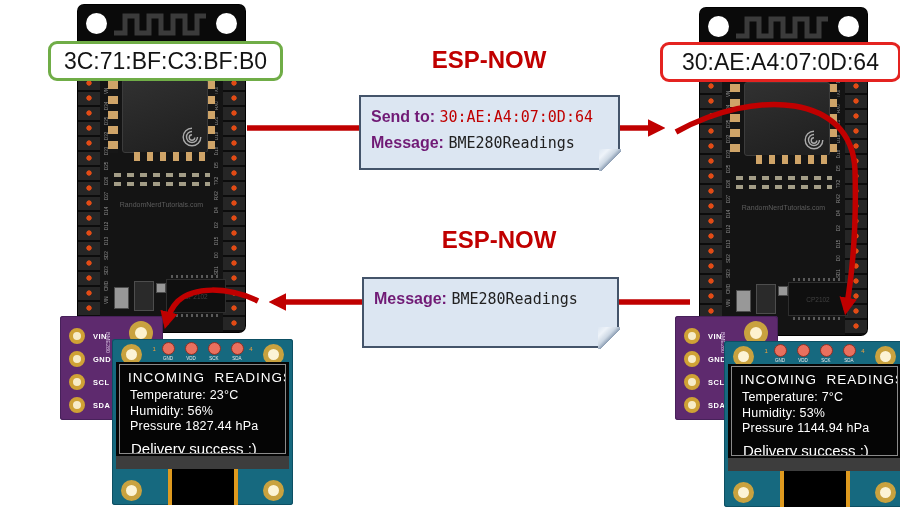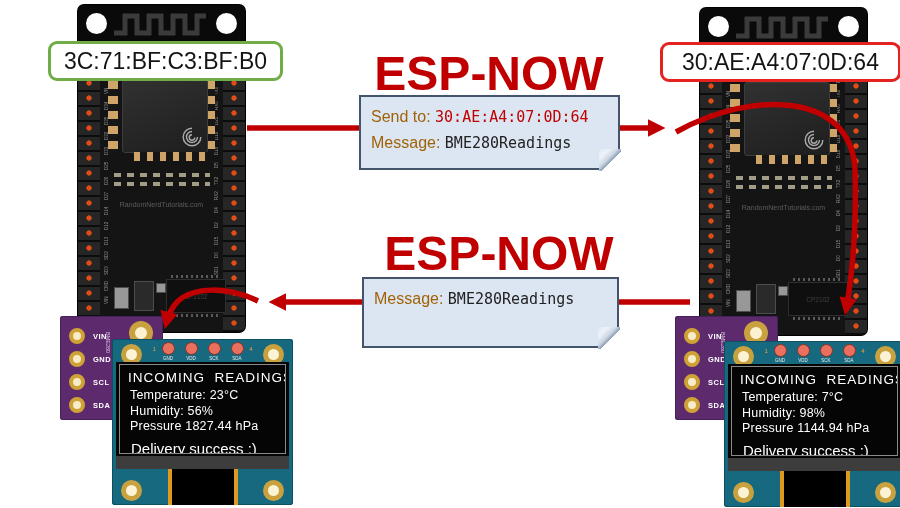--- a/index.html
+++ b/index.html
@@ -51,32 +51,32 @@
   .pl-l { left:23px; } .pl-r { right:23px; }
 
   
   .macbox { position:absolute; z-index:8; height:34px; background:#fff; border-radius:9px;
             display:flex; align-items:center; justify-content:center;
             font-size:23px; color:#141414; }
   .macbox.green { left:48px;  top:41px; width:229px; border:3px solid #70ad47; }
   .macbox.red   { left:660px; top:42px; width:235px; border:3px solid #e42320; }
 
   
-  .espnow { position:absolute; z-index:5; font-size:48px; font-weight:bold; color:#c00000;
+  .espnow { position:absolute; z-index:5; font-size:24px; font-weight:bold; color:#c00000;
             width:230px; text-align:center; }
   #espnow-top    { left:374px; top:46px; }
   #espnow-bottom { left:384px; top:226px; }
 
   
   .note { position:absolute; z-index:7; background:#dce6f2; border:2.5px solid #44546a;
           padding:7px 0 0 10px; box-sizing:border-box; }
   #note-top    { left:359px; top:95px;  width:261px; height:75px; }
   #note-bottom { left:362px; top:277px; width:257px; height:71px; }
   .note .row { font-size:16px; line-height:26px; white-space:nowrap; }
-  .note .lbl { font-weight:normal; color:#a16207; }
+  .note .lbl { font-weight:bold; color:#701a75; }
   .note .val { font-family:"DejaVu Sans Mono", monospace; font-size:15px; }
   .val.vred   { color:#c00000; }
   .val.vgreen { color:#4d5943; }
   .val.vdark  { color:#222222; }
   .fold { position:absolute; right:-2.5px; bottom:-2.5px; width:22px; height:22px;
           background:linear-gradient(315deg,#ffffff 45%,#8fa0b5 45%,#cdd8e4 58%,#eef3f9 78%,#dce6f2 100%); }
 
   
   .arrows { position:absolute; inset:0; z-index:6; pointer-events:none; }
 
@@ -382,21 +382,21 @@
       <div class="pin-unit">
           <div class="pdot"></div>
           <span class="pname">SDA</span>
         </div>
       <span class="pnum pn4">4</span>
     </div>
     <div class="screen">
       <div class="screen-inner">
         <div class="scr-title">INCOMING  READINGS</div>
         <div class="scr-line">Temperature: 7°C</div>
-        <div class="scr-line">Humidity: 98%</div>
+        <div class="scr-line">Humidity: 53%</div>
         <div class="scr-line">Pressure 1144.94 hPa</div>
         <div class="scr-status">Delivery success :)</div>
       </div>
     </div>
     <div class="oled-strip"></div>
     <div class="connector"></div>
   </div>
 
 </div>
 

